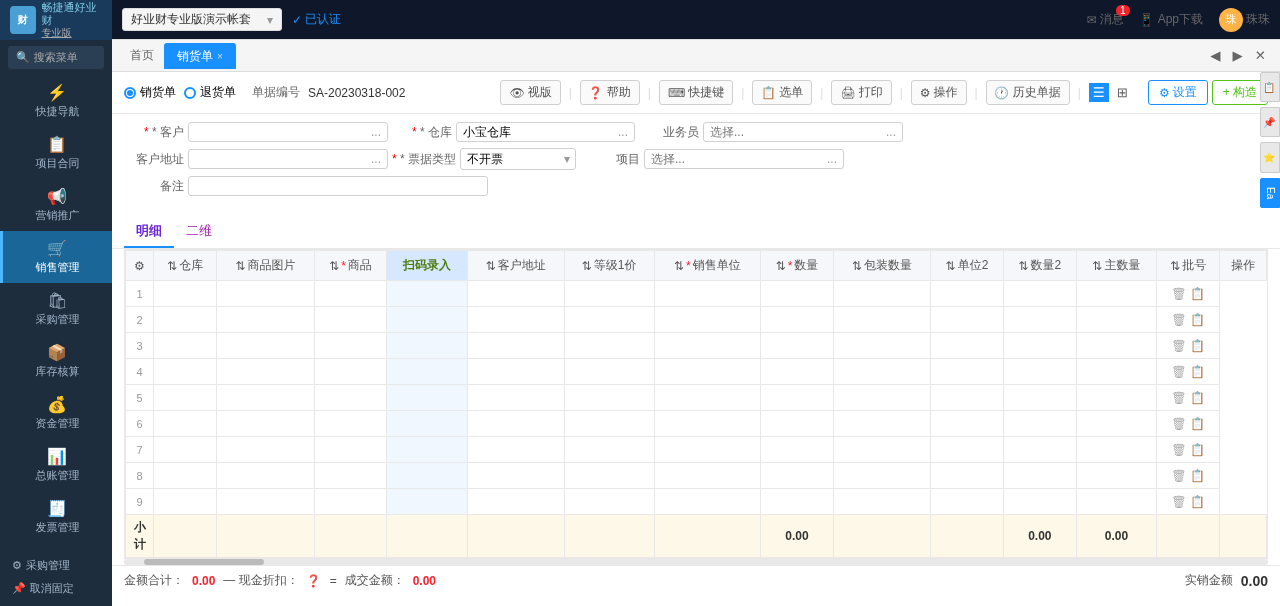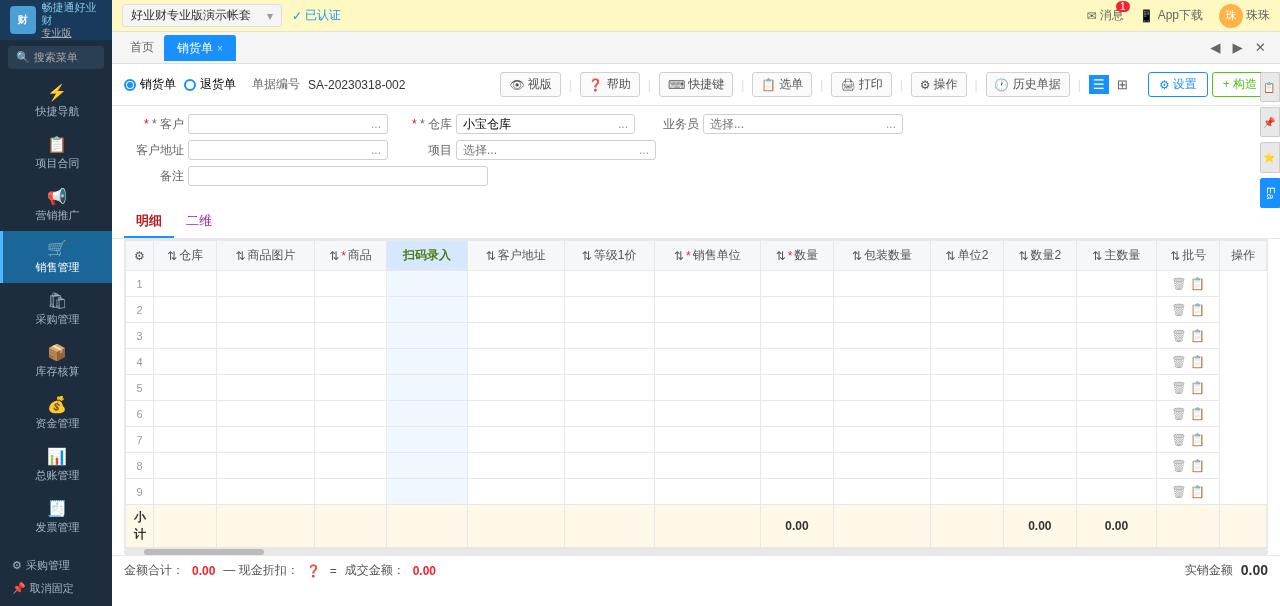--- a/index.html
+++ b/index.html
@@ -18,21 +18,21 @@
     .sidebar-nav { flex: 1; overflow-y: auto; }
     .sidebar-nav::-webkit-scrollbar { width: 3px; }
     .sidebar-nav::-webkit-scrollbar-thumb { background: #3a5068; }
     .sidebar-item { display: flex; flex-direction: column; align-items: center; padding: 8px 4px; cursor: pointer; color: #a0b4c8; font-size: 11px; gap: 2px; border-left: 3px solid transparent; }
     .sidebar-item.active { background: #1a6699; color: #fff; border-left-color: #4eb5ff; }
     .sidebar-item-icon { font-size: 16px; }
     .sidebar-bottom { padding: 6px; }
     .sidebar-bottom-item { display: flex; align-items: center; gap: 4px; padding: 4px 6px; color: #a0b4c8; cursor: pointer; font-size: 11px; }
 
     
-    .top-bar { width: 100%; background: #fef9c3; border-bottom: 1px solid #e0e0e0; height: 32px; display: flex; align-items: center; padding: 0 10px; gap: 10px; }
+    .top-bar { width: 100%; background: #0f172a; border-bottom: 1px solid #e0e0e0; height: 40px; display: flex; align-items: center; padding: 0 10px; gap: 10px; }
     .top-bar-select { display: flex; align-items: center; gap: 4px; background: #f5f5f5; border: 1px solid #ddd; border-radius: 3px; padding: 2px 8px; font-size: 12px; color: #333; min-width: 160px; cursor: pointer; }
     .verified-badge { display: flex; align-items: center; gap: 3px; color: #1890ff; font-size: 12px; }
     .top-bar-spacer { flex: 1; }
     .top-bar-actions { display: flex; align-items: center; gap: 16px; }
     .top-bar-action { display: flex; align-items: center; gap: 3px; color: #666; cursor: pointer; font-size: 12px; position: relative; }
     .badge { background: #f5222d; color: white; border-radius: 8px; padding: 0 4px; font-size: 10px; position: absolute; top: -6px; right: -6px; min-width: 14px; text-align: center; }
     .avatar { width: 24px; height: 24px; border-radius: 50%; background: #ffb347; display: flex; align-items: center; justify-content: center; color: white; font-size: 11px; }
     .tab-bar { background: #f5f5f5; border-bottom: 1px solid #ddd; padding: 0 10px; display: flex; align-items: center; height: 32px; gap: 2px; }
     .tab-item { padding: 4px 12px; background: #e8e8e8; border: 1px solid #d0d0d0; border-bottom: none; border-radius: 3px 3px 0 0; cursor: pointer; font-size: 12px; color: #666; display: flex; align-items: center; gap: 4px; }
     .tab-item.active { background: #1890ff; color: white; border-color: #1890ff; }
@@ -62,21 +62,21 @@
     .input-with-icon { display: flex; align-items: center; border: 1px solid #d0d0d0; border-radius: 3px; padding: 2px 6px; min-width: 160px; background: #fff; }
     .input-with-icon input { border: none; outline: none; font-size: 12px; flex: 1; }
     .input-suffix { color: #999; cursor: pointer; font-size: 12px; }
     .select-field { border: 1px solid #d0d0d0; border-radius: 3px; padding: 3px 24px 3px 6px; font-size: 12px; background: #fff; appearance: none; position: relative; min-width: 100px; }
     .select-wrapper { position: relative; display: flex; align-items: center; }
     .select-wrapper::after { content: '▾'; position: absolute; right: 6px; color: #999; pointer-events: none; }
 
     
     .content-tabs { display: flex; align-items: center; padding: 0 12px; border-bottom: 1px solid #e8e8e8; margin-top: 6px; }
     .content-tab { padding: 6px 12px; cursor: pointer; font-size: 13px; color: #a21caf; border-bottom: 2px solid transparent; }
-    .content-tab.active { color: #b91c1c; border-bottom-color: #1890ff; font-weight: bold; }
+    .content-tab.active { color: #6d28d9; border-bottom-color: #1890ff; font-weight: bold; }
 
     
     .table-wrapper { overflow: auto; margin: 0 12px; border: 1px solid #e8e8e8; }
     .data-table { width: 100%; border-collapse: collapse; font-size: 12px; min-width: 1050px; }
     .data-table th { background: #f5f7fa; border: 1px solid #e8e8e8; padding: 6px 4px; text-align: center; color: #555; font-weight: normal; white-space: nowrap; position: sticky; top: 0; z-index: 1; }
     .data-table td { border: 1px solid #e8e8e8; padding: 4px; text-align: center; height: 26px; color: #333; }
     .th-sortable { display: flex; align-items: center; justify-content: center; gap: 2px; }
     .col-actions { display: flex; align-items: center; justify-content: center; gap: 4px; }
     .col-icon { cursor: pointer; color: #aaa; font-size: 12px; }
     .subtotal-row { background: #fdf8e8 !important; font-weight: bold; }
@@ -307,20 +307,30 @@
 
         <div class="form-row">
           <div class="form-group">
             <span class="form-group-label">客户地址</span>
             <div class="input-with-icon" style="min-width:200px;">
               <input type="text" style="">
               <span class="input-suffix">...</span>
             </div>
           </div>
           <div class="form-group">
+            <span class="form-group-label required">* 票据类型</span>
+            <div class="select-wrapper">
+              <select class="select-field">
+                <option>不开票</option>
+                <option>增值税普通发票</option>
+                <option>增值税专用发票</option>
+              </select>
+            </div>
+          </div>
+          <div class="form-group">
             <span class="form-group-label">项目</span>
             <div class="input-with-icon" style="min-width:200px;">
               <input type="text" placeholder="选择..." style="">
               <span class="input-suffix">...</span>
             </div>
           </div>
         </div>
 
         <div class="form-row">
           <div class="form-group">
@@ -645,21 +655,21 @@
       </div>
 
       <div class="bottom-summary">
         <span>金额合计：</span>
         <span class="summary-amount">0.00</span>
         <span>— 现金折扣：</span>
         <span style="color:#aaa;cursor:pointer;">❓</span>
         <span>=</span>
         <span>成交金额：</span>
         <span class="summary-amount">0.00</span>
-        <div style="margin-left:auto;display:flex;align-items:flex-start;gap:8px;">
+        <div style="margin-left:auto;display:flex;align-items:flex-end;gap:8px;">
           <span>实销金额</span>
           <span style="font-size:14px;font-weight:bold;color:#333;">0.00</span>
         </div>
       </div>
 
     </div>
   </div>
 
   <div style="position:absolute;right:0;top:72px;display:flex;flex-direction:column;gap:1px;z-index:100;">
     <div style="width:20px;background:#e8e8e8;border:1px solid #ccc;cursor:pointer;padding:8px 2px;font-size:10px;color:#666;writing-mode:vertical-rl;display:flex;align-items:center;justify-content:center;border-radius:2px 0 0 2px;">📋</div>

